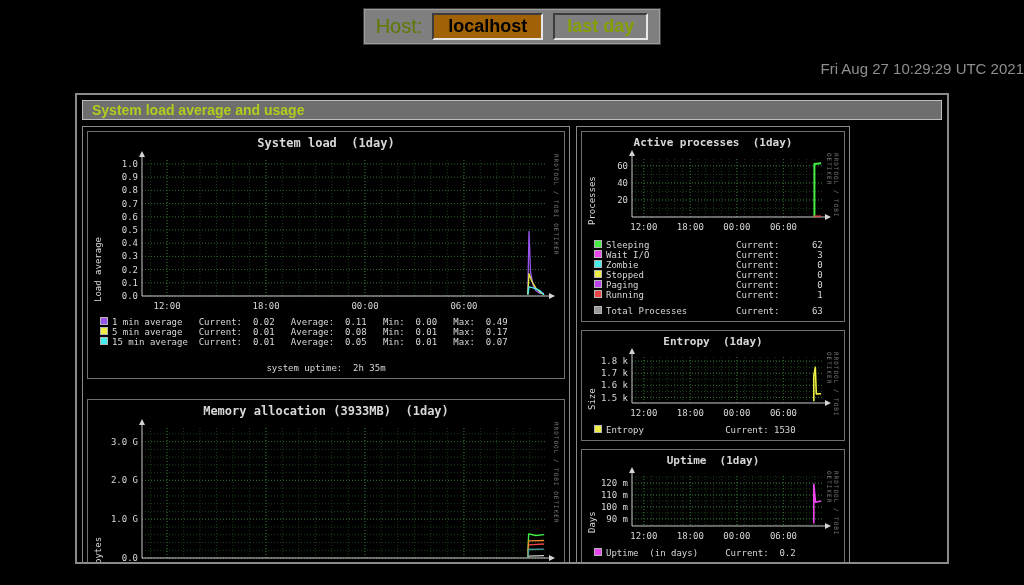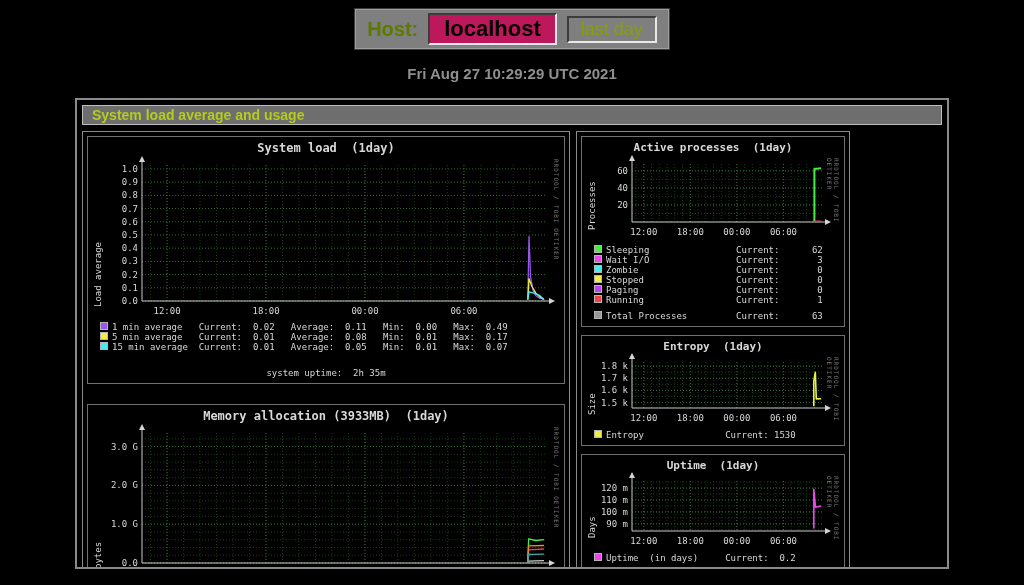--- a/index.html
+++ b/index.html
@@ -9,34 +9,34 @@
     font-family:"Liberation Sans", sans-serif;
   }
   
   .host-bar-wrap { text-align:center; padding-top:8px; }
   .host-bar {
     display:inline-flex; align-items:center; gap:10px;
     background:#7f7f7f; border:1px solid #3c3c3c;
     box-shadow: inset 0 0 0 1px #9e9e9e;
     padding:4px 12px;
   }
-  .host-label { color:#5d7a00; font-weight:bold; font-size:20px; }
+  .host-label { color:#5d7a00; font-weight:normal; font-size:20px; }
   .host-value {
-    background:#be185d; color:#000; font-weight:bold; font-size:22px;
+    background:#a16207; color:#000; font-weight:bold; font-size:18px;
     padding:1px 14px; border:2px solid;
     border-color:#3c3c3c #e8e8e8 #e8e8e8 #3c3c3c;
   }
   .range-value {
-    background:#7f7f7f; color:#85a000; font-weight:normal; font-size:18px;
+    background:#7f7f7f; color:#85a000; font-weight:bold; font-size:18px;
     padding:1px 12px; border:2px solid;
     border-color:#3c3c3c #e8e8e8 #e8e8e8 #3c3c3c;
   }
   
   .timestamp {
-    text-align:center; color:#8f8f8f; font-weight:bold;
+    text-align:right; color:#8f8f8f; font-weight:normal;
     font-size:15px; margin-top:15px;
   }
   
   .main-panel {
     margin:16px 0 0 75px; width:874px; height:471px;
     border:2px solid #8a8a8a; background:#000; padding:5px; overflow:hidden;
   }
   .panel-title {
     background:#6e6e6e; border:1px solid #bdbdbd;
     color:#b3cc1d; font-weight:bold; font-size:14px;

